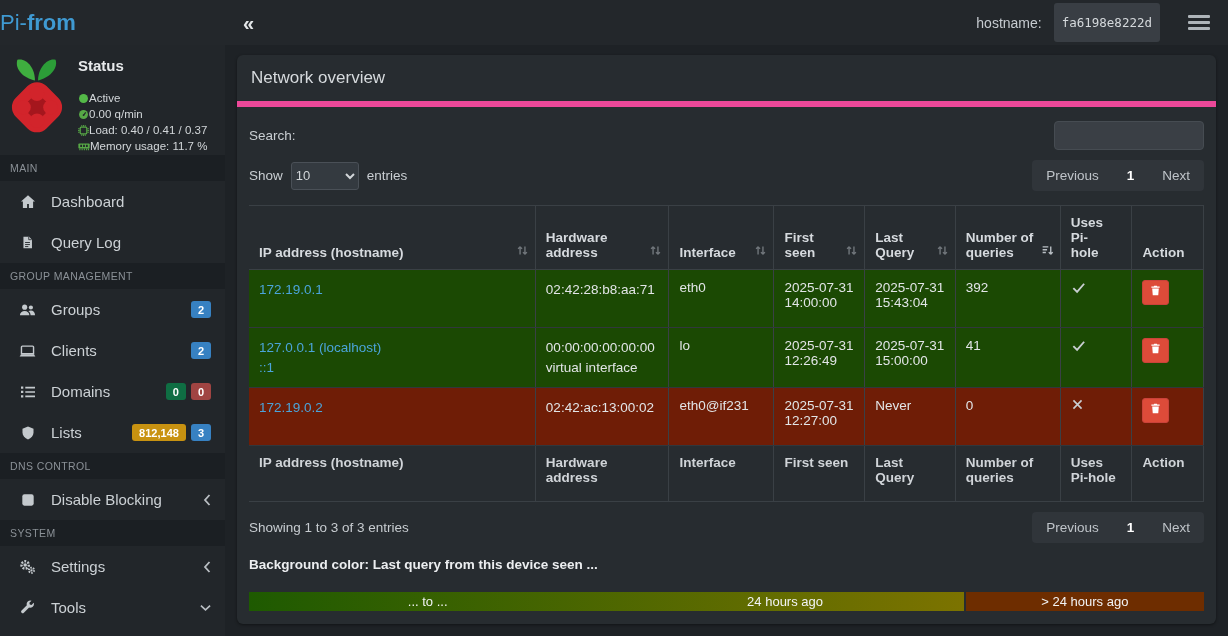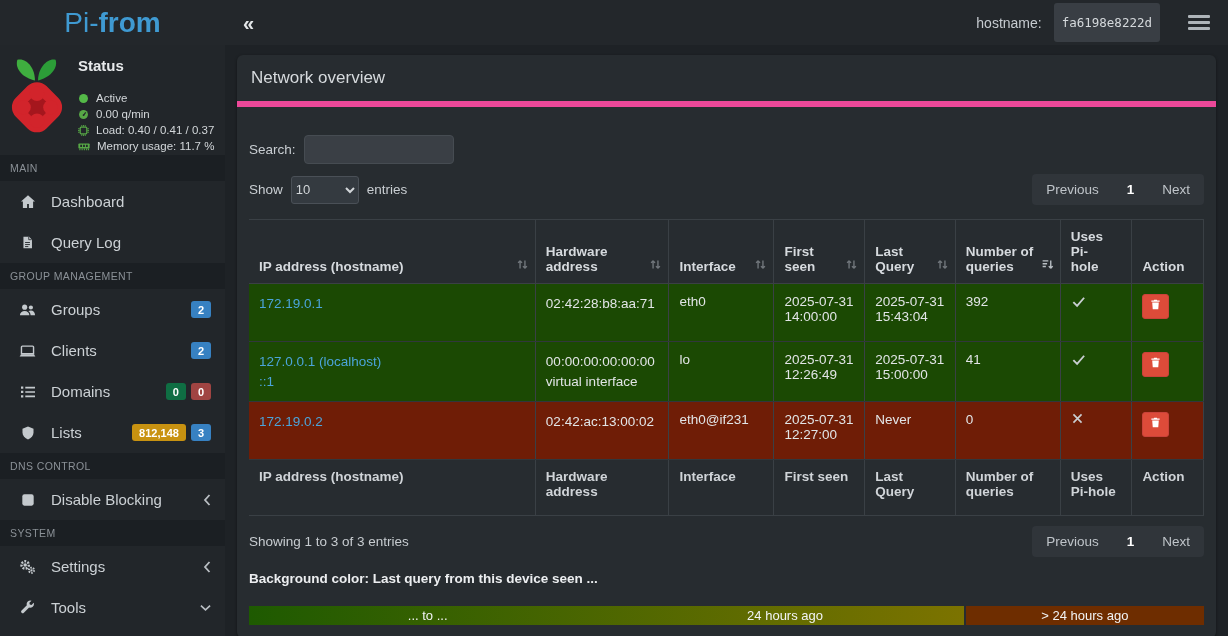--- a/index.html
+++ b/index.html
@@ -7,28 +7,28 @@
     --bg-strip:#1b1f23; --border:#3a4045; --txt:#c9ced2; --txt-bright:#e8eaec;
   }
   *{box-sizing:border-box}
   html,body{margin:0;padding:0}
   body{width:1228px;height:636px;overflow:hidden;background:var(--bg-page);
        font-family:"Liberation Sans",sans-serif;color:var(--txt);}
   .app{position:relative;width:1228px;height:636px}
 
   
   .sidebar{position:absolute;left:0;top:0;width:225px;height:636px;background:var(--bg-side);overflow:hidden;z-index:2}
-  .brand{height:45px;background:var(--bg-top);display:flex;align-items:center;justify-content:center;
-         font-size:28px;color:var(--brand-blue);cursor:pointer}
+  .brand{height:45px;background:var(--bg-top);display:flex;align-items:center;
+         font-size:22px;color:var(--brand-blue);cursor:pointer}
   .brand .light{font-weight:300}
   .brand b{font-weight:700}
   .status-panel{display:flex;gap:8px;padding:8px 8px 10px 4px;height:110px}
   .status-text{padding-top:4px}
   .status-heading{font-size:15px;font-weight:700;color:var(--txt-bright);margin-bottom:18px}
-  .status-line{display:flex;align-items:center;gap:7px;font-size:11.5px;color:#d3d7da;margin-bottom:4px;white-space:nowrap}
+  .status-line{display:flex;align-items:center;gap:0;font-size:11.5px;color:#d3d7da;margin-bottom:4px;white-space:nowrap}
   .status-line svg{flex:0 0 auto}
   .nav-header{background:var(--bg-strip);color:#8b9197;font-size:10.5px;letter-spacing:.4px;
               padding:7px 10px;margin-top:0}
   .nav-item{position:relative;display:flex;align-items:center;gap:14px;padding:12px 14px 12px 18px;
             font-size:15px;color:#ccd1d5;cursor:pointer}
   .nav-item .ico{width:19px;display:flex;justify-content:center;color:#c4c9cd}
   .nav-right{margin-left:auto;display:flex;align-items:center;gap:5px}
   .badge{font-size:11px;font-weight:700;color:#fff;padding:2.5px 7px;border-radius:3px;line-height:1.1}
   .badge-blue{background:var(--badge-blue)} .badge-green{background:var(--badge-green)}
   .badge-red{background:var(--badge-red)} .badge-orange{background:var(--badge-orange)}
@@ -43,21 +43,21 @@
   .hostname-badge{background:#393e44;color:#d5d9dc;font-family:"DejaVu Sans Mono",monospace;
                   font-size:12.5px;padding:12px 8px;border-radius:3px}
   .hamburger{width:22px;display:flex;flex-direction:column;gap:3.5px;cursor:pointer;margin-left:16px}
   .hamburger span{display:block;height:2.5px;background:#aeb4b9;border-radius:1px}
 
   
   .content{position:absolute;left:225px;top:45px;right:0;bottom:0;background:var(--bg-page)}
   .card{margin:10px 12px;background:var(--bg-card);border-radius:6px;box-shadow:0 1px 3px rgba(0,0,0,.45)}
   .card-header{padding:13px 14px;font-size:17px;color:#d6dadd;border-bottom:6px solid #ec4899}
   .card-body{padding:12px 12px 13px}
-  .search-row{display:flex;justify-content:flex-start;align-items:center;gap:8px;margin:16px 0 10px;font-size:13.5px}
+  .search-row{display:flex;justify-content:space-between;align-items:center;gap:8px;margin:2px 0 10px;font-size:13.5px}
   .search-input{width:150px;height:29px;background:#3a3f45;border:1px solid #464c52;border-radius:4px;
                 padding:0 8px;color:#d7dbde;font-size:13.5px;outline:none}
   .controls-row{display:flex;justify-content:space-between;align-items:center;margin-bottom:14px;font-size:13.5px}
   .length{display:flex;align-items:center;gap:8px}
   .length select{height:28px;min-width:68px;background:#343a40;color:#d2d6d9;border:1px solid #4a5057;
                  border-radius:3px;font-size:13px;padding:0 0;font-family:inherit}
   .paginate{display:inline-flex;background:#30353a;border-radius:4px;overflow:hidden}
   .page-btn{padding:8px 14px;font-size:13.5px;color:#bfc4c9;cursor:pointer}
   .page-btn.current{color:#ffffff;font-weight:600}
 

